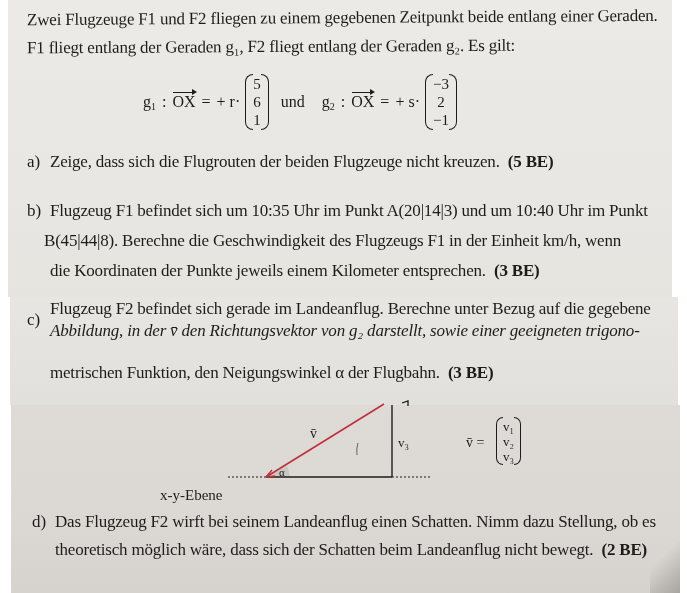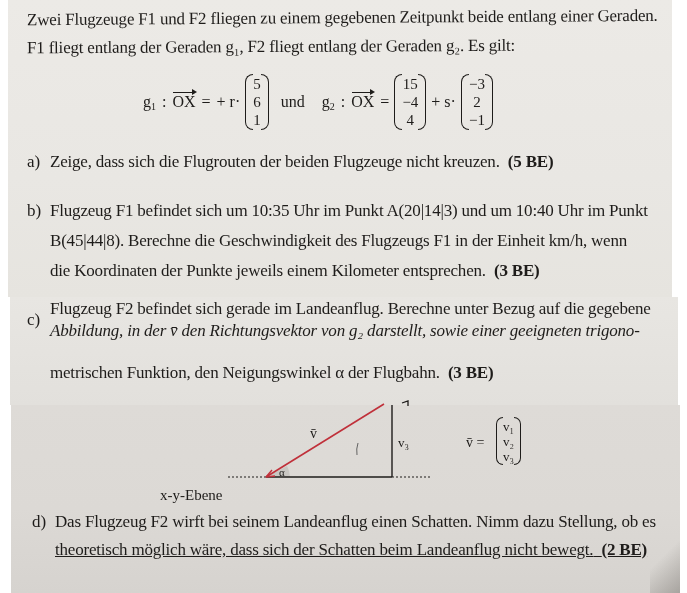--- a/index.html
+++ b/index.html
@@ -73,39 +73,34 @@
   <span class="vec">
     <span>5</span>
     <span>6</span>
     <span>1</span>
   </span>
   <span class="t" style="margin:0 14px 0 10px;">und</span>
   <span class="t"><span>g</span><span class="sub">2</span></span>
   <span class="t">:</span>
   <span class="t ox">OX</span>
   <span class="t">=</span>
-  <span class="vec">
-    <span>15</span>
-    <span>−4</span>
-    <span>4</span>
-  </span>
   <span class="t">+ s·</span>
   <span class="vec">
     <span>−3</span>
     <span>2</span>
     <span>−1</span>
   </span>
 </div>
 
 <div class="label" style="left:27px; top:152px;">a)</div>
 <div class="line" style="left:50px; top:152px;"><span>Zeige, dass sich die Flugrouten der beiden Flugzeuge nicht kreuzen.</span>&nbsp; <span class="bold">(5 BE)</span></div>
 
 <div class="label" style="left:27px; top:201px;">b)</div>
 <div class="line" style="left:50px; top:201px;">Flugzeug F1 befindet sich um 10:35 Uhr  im Punkt A(20|14|3) und um 10:40 Uhr im Punkt</div>
-<div class="line" style="left:50px; top:231px;text-align:right;">B(45|44|8). Berechne die Geschwindigkeit des Flugzeugs F1 in der Einheit km/h, wenn</div>
+<div class="line" style="left:44px; top:231px;text-align:right;">B(45|44|8). Berechne die Geschwindigkeit des Flugzeugs F1 in der Einheit km/h, wenn</div>
 <div class="line" style="left:50px; top:261px;"><span>die Koordinaten der Punkte jeweils einem Kilometer entsprechen.</span>&nbsp; <span class="bold">(3 BE)</span></div>
 
 <div class="label" style="left:27px; top:310px;">c)</div>
 <div class="line" style="left:50px; top:299px;">Flugzeug F2 befindet sich gerade im Landeanflug. Berechne unter Bezug auf die gegebene</div>
 <div class="line" style="left:50px; top:321px;font-style:italic;">Abbildung, in der v̄ den Richtungsvektor von g₂ darstellt, sowie einer geeigneten trigono-</div>
 <div class="line" style="left:50px; top:363px;"><span>metrischen Funktion, den Neigungswinkel α der Flugbahn.</span>&nbsp; <span class="bold">(3 BE)</span></div>
 
 <div class="diagram">
   <svg width="687" height="100" style="position:absolute;left:0;top:0;">
     <path d="M266 87 L290 87 A24 24 0 0 0 287 76 Z" fill="#bdbab6" opacity="0.6"></path>
@@ -125,13 +120,13 @@
   <div class="label" style="left:466px; top:43px; font-size:14px;">v̄ =</div>
   <div class="vsmall" style="left:496px; top:26px;">
     <span>v₁</span>
     <span>v₂</span>
     <span>v₃</span>
   </div>
 </div>
 
 <div class="label" style="left:32px; top:512px;">d)</div>
 <div class="line" style="left:55px; top:512px;">Das Flugzeug F2 wirft bei seinem Landeanflug einen Schatten. Nimm dazu Stellung, ob es</div>
-<div class="line" style="left:55px; top:540px;text-decoration:underline;"><span>theoretisch möglich wäre, dass sich der Schatten beim Landeanflug nicht bewegt.</span>&nbsp; <span class="bold">(2 BE)</span></div>
+<div class="line" style="left:55px; top:540px;"><span>theoretisch möglich wäre, dass sich der Schatten beim Landeanflug nicht bewegt.</span>&nbsp; <span class="bold">(2 BE)</span></div>
 
 </body></html>

